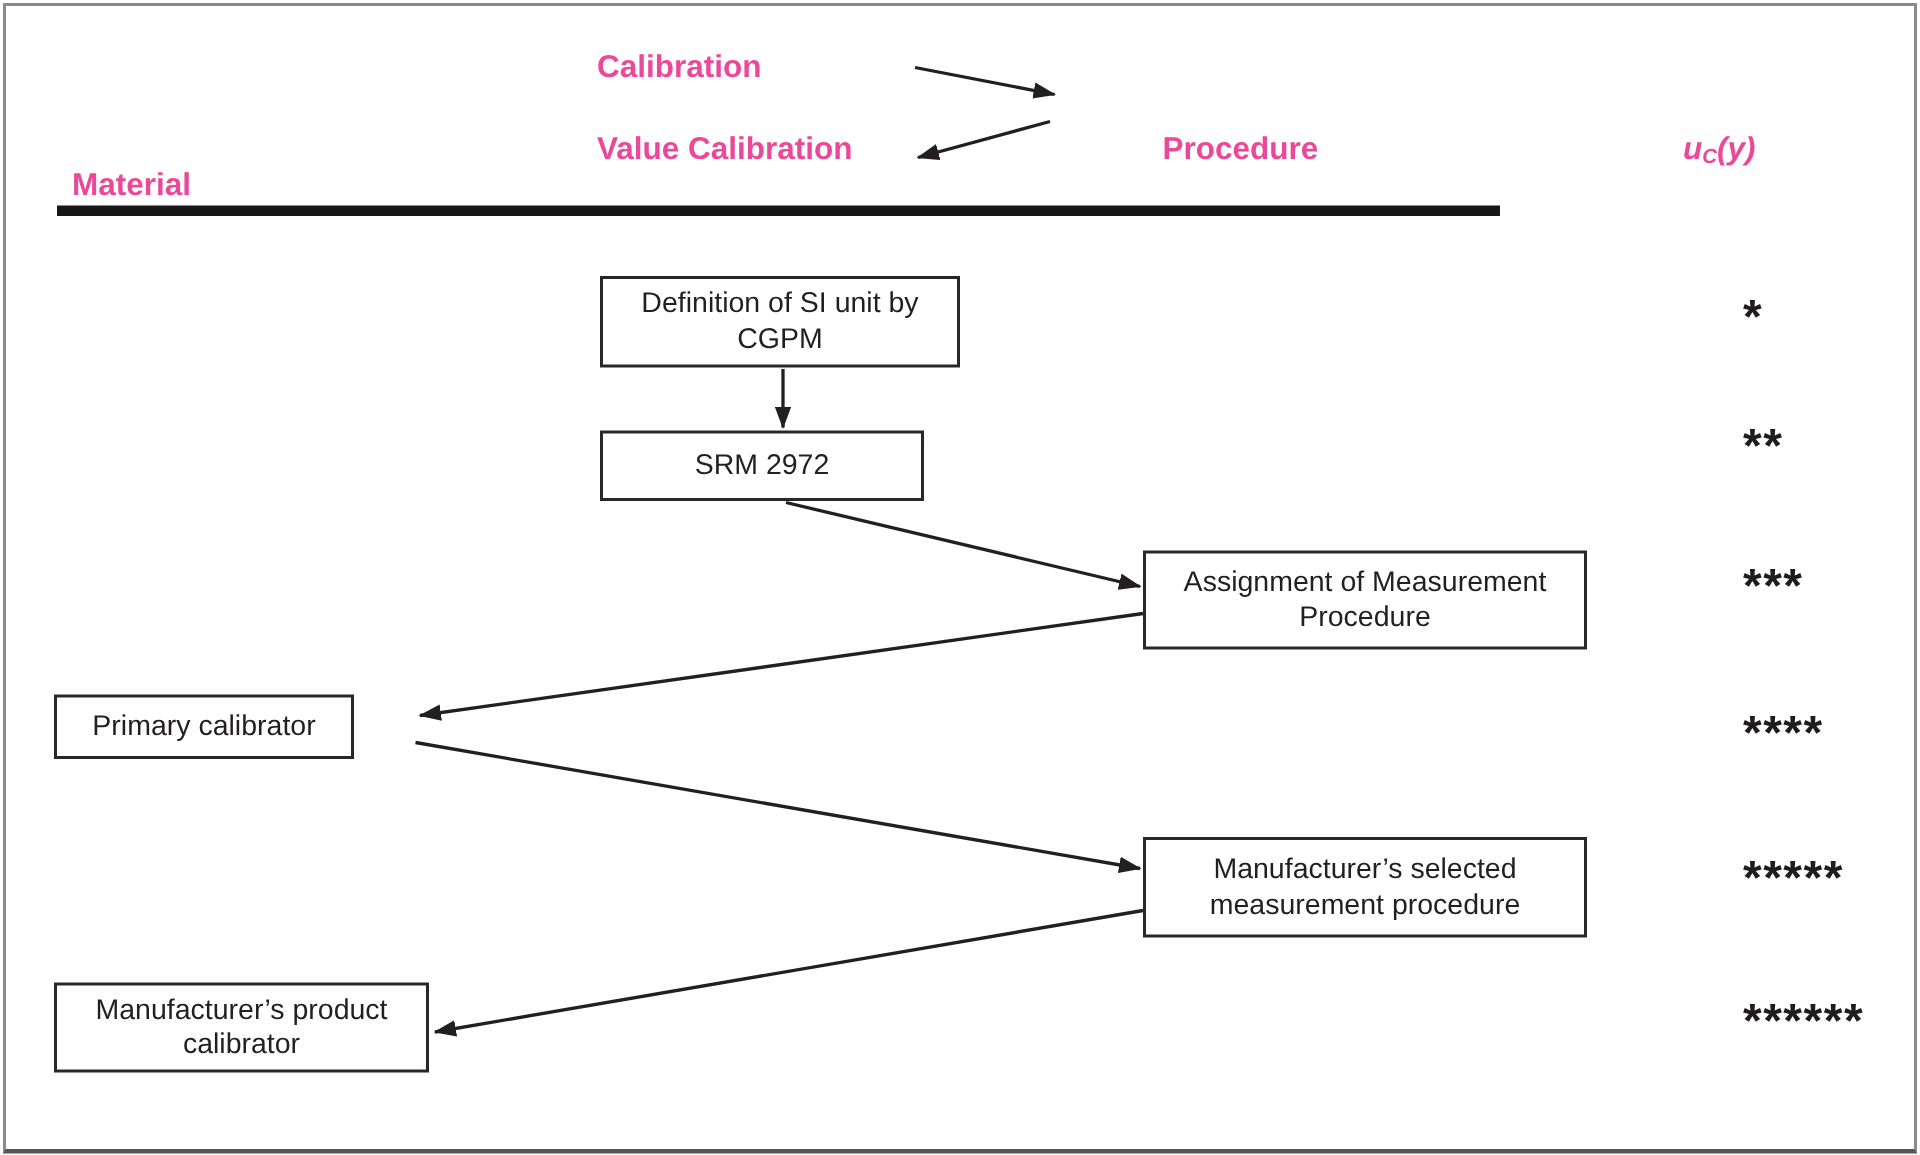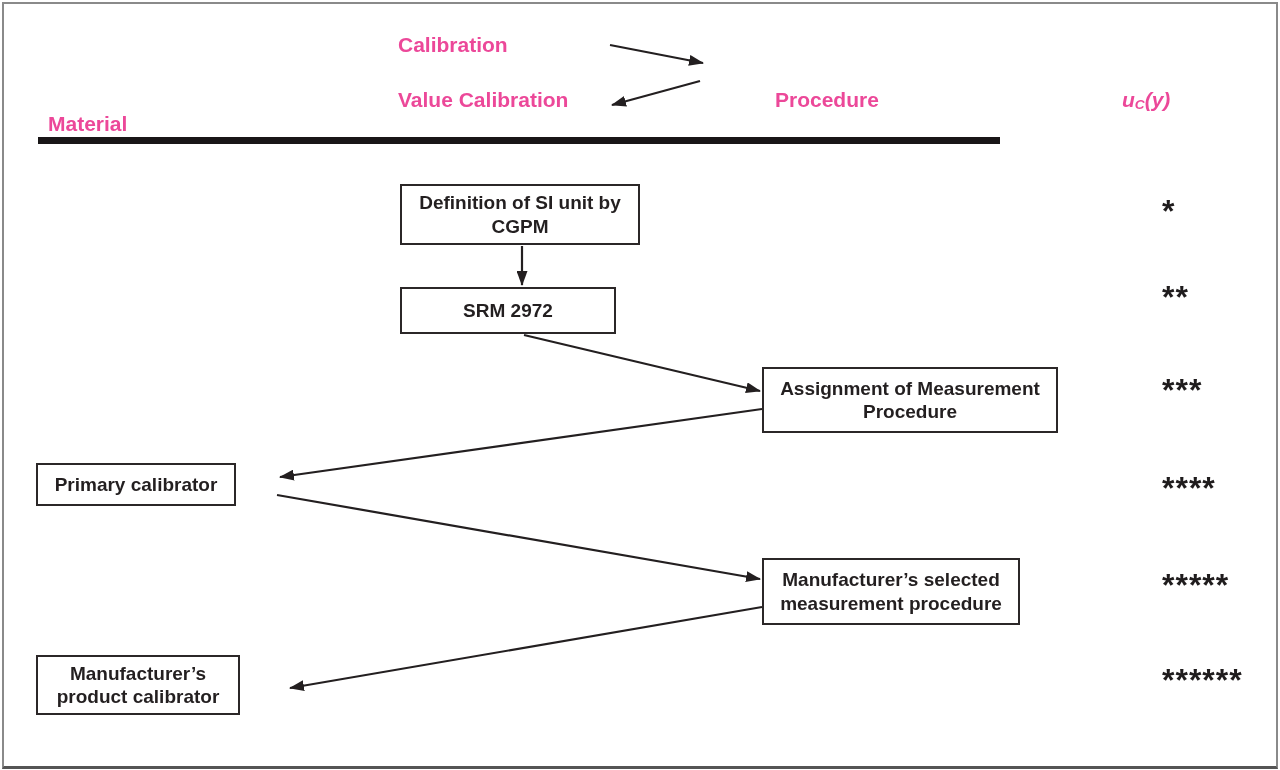--- a/index.html
+++ b/index.html
@@ -53,21 +53,20 @@
     box-sizing: border-box;
     border: 2px solid #2b2728;
     background: #ffffff;
     display: flex;
     align-items: center;
     justify-content: center;
     text-align: center;
     font-size: 19px;
     line-height: 1.22;
     padding: 2px 8px;
-    font-weight: bold;
   }
   .stars {
     position: absolute;
     left: 1162px;
     font-size: 32px;
     font-weight: 700;
     letter-spacing: 1px;
     line-height: 1;
     white-space: nowrap;
     color: #1f1c1d;
@@ -110,23 +109,23 @@
   <div class="divider"></div>
 
   <div class="node" style="left:400px; top:184px; width:240px; height:61px;">Definition of SI unit by CGPM</div>
 
   <div class="node" style="left:400px; top:287px; width:216px; height:47px;">SRM 2972</div>
 
   <div class="node" style="left:762px; top:367px; width:296px; height:66px;">Assignment of Measurement Procedure</div>
 
   <div class="node" style="left:36px; top:463px; width:200px; height:43px;">Primary calibrator</div>
 
-  <div class="node" style="left:762px; top:558px; width:258px; height:67px;">Manufacturer’s selected measurement procedure</div>
+  <div class="node" style="left:762px; top:558px; width:296px; height:67px;">Manufacturer’s selected measurement procedure</div>
 
-  <div class="node" style="left:36px; top:655px; width:204px; height:60px;">Manufacturer’s product calibrator</div>
+  <div class="node" style="left:36px; top:655px; width:250px; height:60px;">Manufacturer’s product calibrator</div>
 
   <div class="stars" style="top:195px;">*</div>
 
   <div class="stars" style="top:281px;">**</div>
 
   <div class="stars" style="top:374px;">***</div>
 
   <div class="stars" style="top:472px;">****</div>
 
   <div class="stars" style="top:569px;">*****</div>

